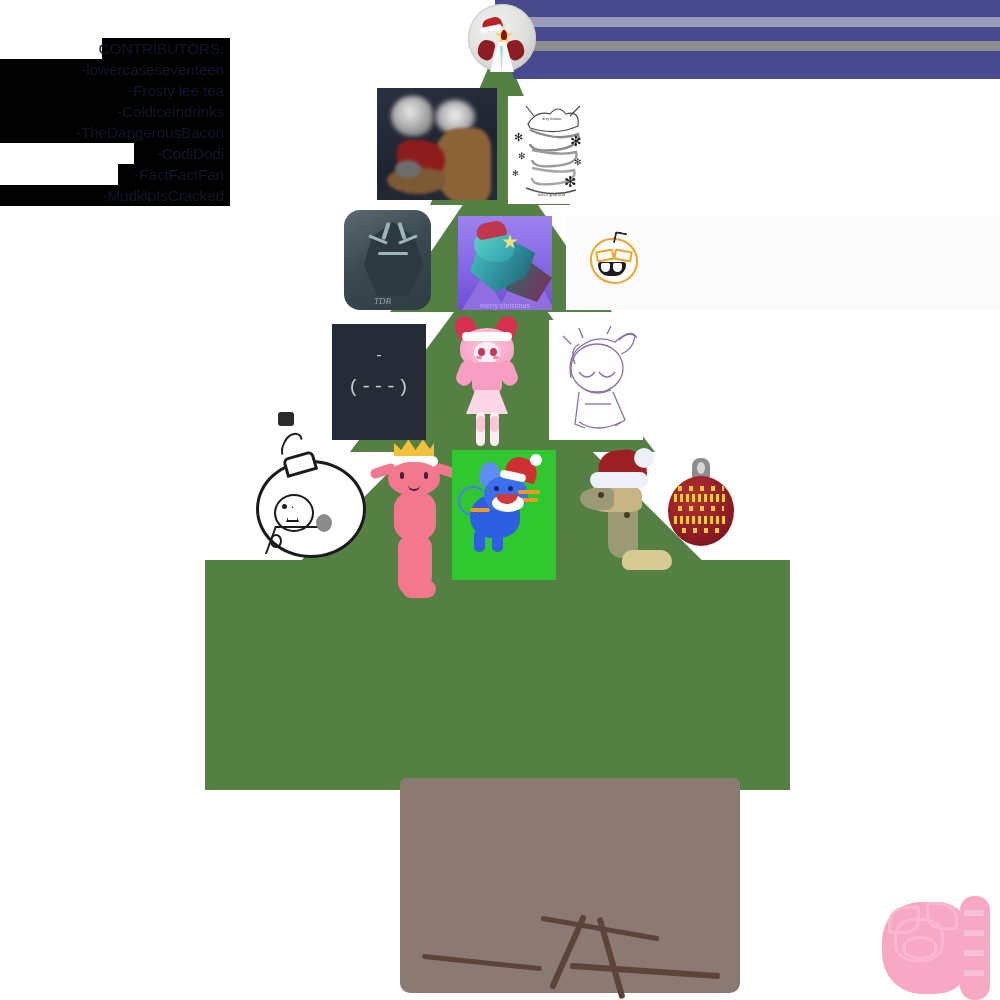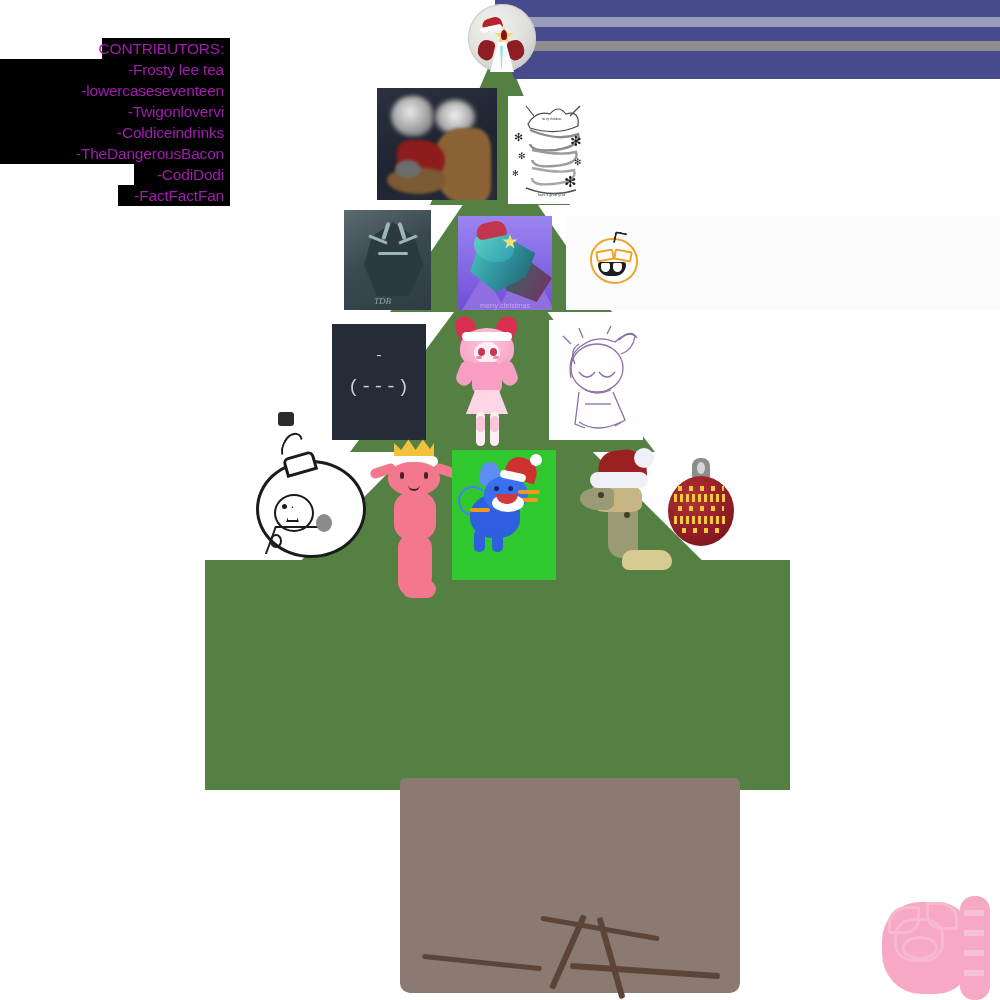--- a/index.html
+++ b/index.html
@@ -18,21 +18,21 @@
   #tree-wrap{left:0;top:0;width:1000px;height:1000px;}
 
   
   #trunk{left:400px;top:778px;width:340px;height:215px;background:#8a7a72;
          border-radius:6px 6px 10px 10px;}
   .trunk-line{position:absolute;background:#5c4538;border-radius:2px;}
 
   
   #contrib{left:0px;top:38px;width:230px;}
   .crow{position:relative;height:21px;line-height:21px;text-align:right;
-        color:#a21caf;font-size:15.5px;white-space:nowrap;}
+        color:#0f172a;font-size:15.5px;white-space:nowrap;}
   .crow .bg{position:absolute;top:0;height:21px;background:#000000;right:0;}
   .crow .tx{position:relative;z-index:2;padding-right:6px;letter-spacing:-.2px;}
   .crow .ext{position:absolute;left:0;top:0;height:21px;background:#000000;}
 
   
   .card{position:absolute;overflow:hidden;}
   .art{position:absolute;overflow:hidden;}
 
   
   #topper{left:468px;top:4px;width:68px;height:68px;border-radius:50%;
@@ -75,21 +75,21 @@
       background:#8b6336;border-radius:50% 30% 25% 60%;filter:blur(1.6px);}
   #art-dog .muz{position:absolute;left:18px;top:72px;width:26px;height:18px;
       background:#6d6d6d;border-radius:50%;filter:blur(1.6px);}
 
   
   #art-snake{left:508px;top:96px;width:86px;height:108px;background:#ffffff;}
   .flake{position:absolute;color:#1d1d1d;font-size:11px;line-height:1;}
 
   
   #art-tdb{left:344px;top:210px;width:87px;height:100px;
-     background:linear-gradient(150deg,#5b6c70 0%,#3a4a50 45%,#2e3c42 100%);}
+     background:linear-gradient(150deg,#5b6c70 0%,#3a4a50 45%,#2e3c42 100%);border-radius:16px;}
   #art-tdb .sil{position:absolute;left:16px;top:12px;width:66px;height:74px;
      background:#2b3a40;clip-path:polygon(50% 0,82% 20%,96% 58%,74% 100%,26% 100%,6% 58%,18% 20%);
      filter:blur(.6px);}
   #art-tdb .hl{position:absolute;background:#9fb6b9;border-radius:2px;filter:blur(.4px);}
   #art-tdb .sig{position:absolute;left:30px;bottom:4px;color:#8fa6aa;font-size:9px;
      font-style:italic;font-family:"Liberation Serif",serif;}
 
   
   #art-drag{left:458px;top:216px;width:94px;height:94px;
      background:linear-gradient(180deg,#9b84f0 0%,#8a6fe8 40%,#6f4fd6 100%);}
@@ -319,45 +319,45 @@
   <div class="tie"></div>
 </div>
 
 <div class="abs" id="contrib">
   <div class="crow">
     <span class="bg" style="width:128px;"></span>
     <span class="tx">CONTRIBUTORS:</span>
   </div>
   <div class="crow">
     <span class="ext" style="width:230px;"></span>
+    <span class="tx">-lowercaseseventeen</span>
+  </div>
+  <div class="crow">
+    <span class="ext" style="width:230px;"></span>
     <span class="tx">-Frosty lee tea</span>
-  </div>
-  <div class="crow">
-    <span class="ext" style="width:230px;"></span>
-    <span class="tx">-lowercaseseventeen</span>
-  </div>
-  <div class="crow">
-    <span class="ext" style="width:230px;"></span>
-    <span class="tx">-Twigonlovervi</span>
   </div>
   <div class="crow">
     <span class="ext" style="width:230px;"></span>
     <span class="tx">-Coldiceindrinks</span>
   </div>
   <div class="crow">
     <span class="ext" style="width:230px;"></span>
     <span class="tx">-TheDangerousBacon</span>
   </div>
   <div class="crow">
     <span class="bg" style="width:96px;"></span>
     <span class="tx">-CodiDodi</span>
   </div>
   <div class="crow">
     <span class="bg" style="width:112px;"></span>
     <span class="tx">-FactFactFan</span>
+  </div>
+  <div class="crow">
+    <span class="ext" style="width:230px;"></span>
+    <span class="tx">-MudkipIsCracked</span>
   </div>
 </div>
 
 <div class="art" id="art-dog">
   <div class="hd"></div>
   <div class="hd2"></div>
   <div class="body"></div>
   <div class="hat"></div>
   <div class="snout"></div>
   <div class="muz"></div>

